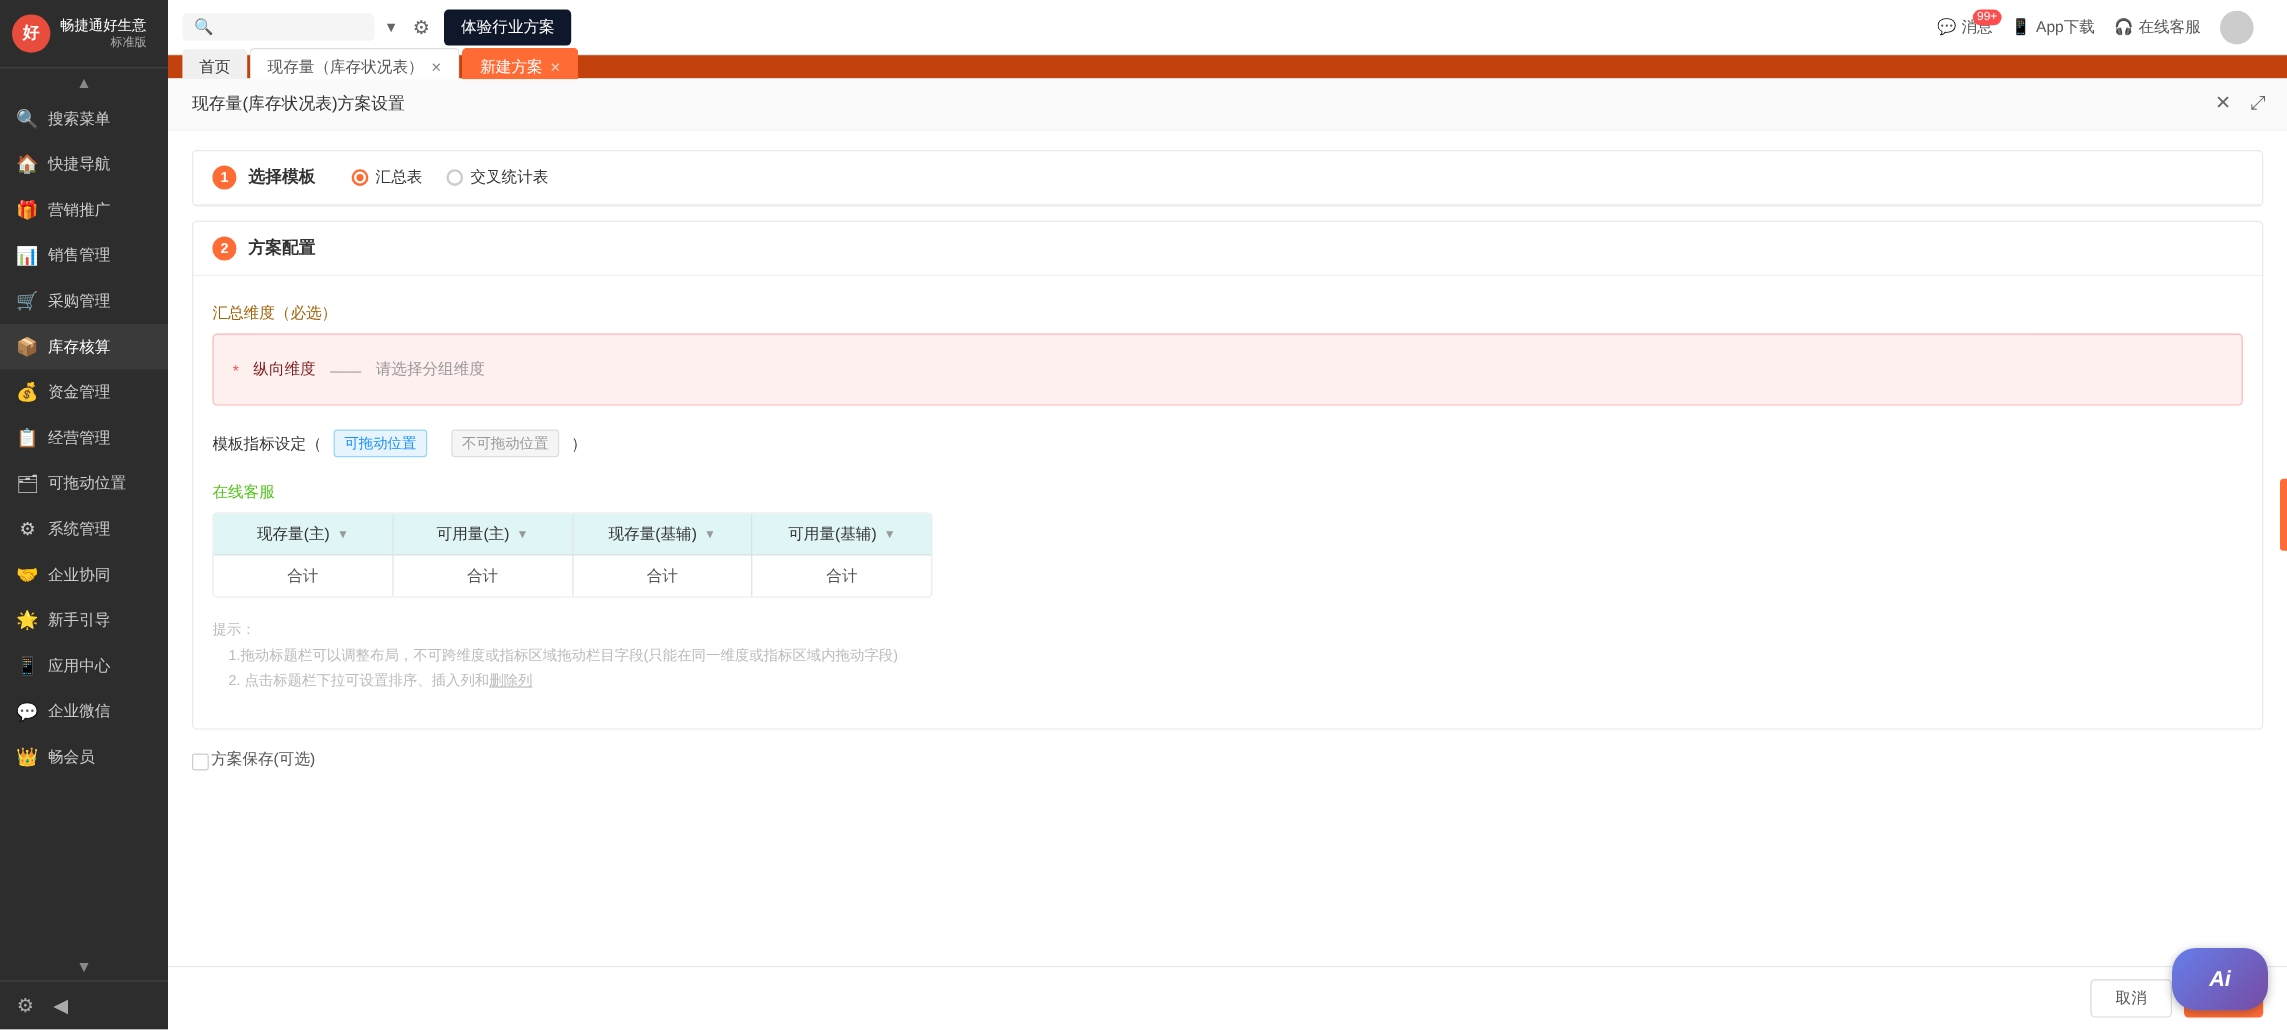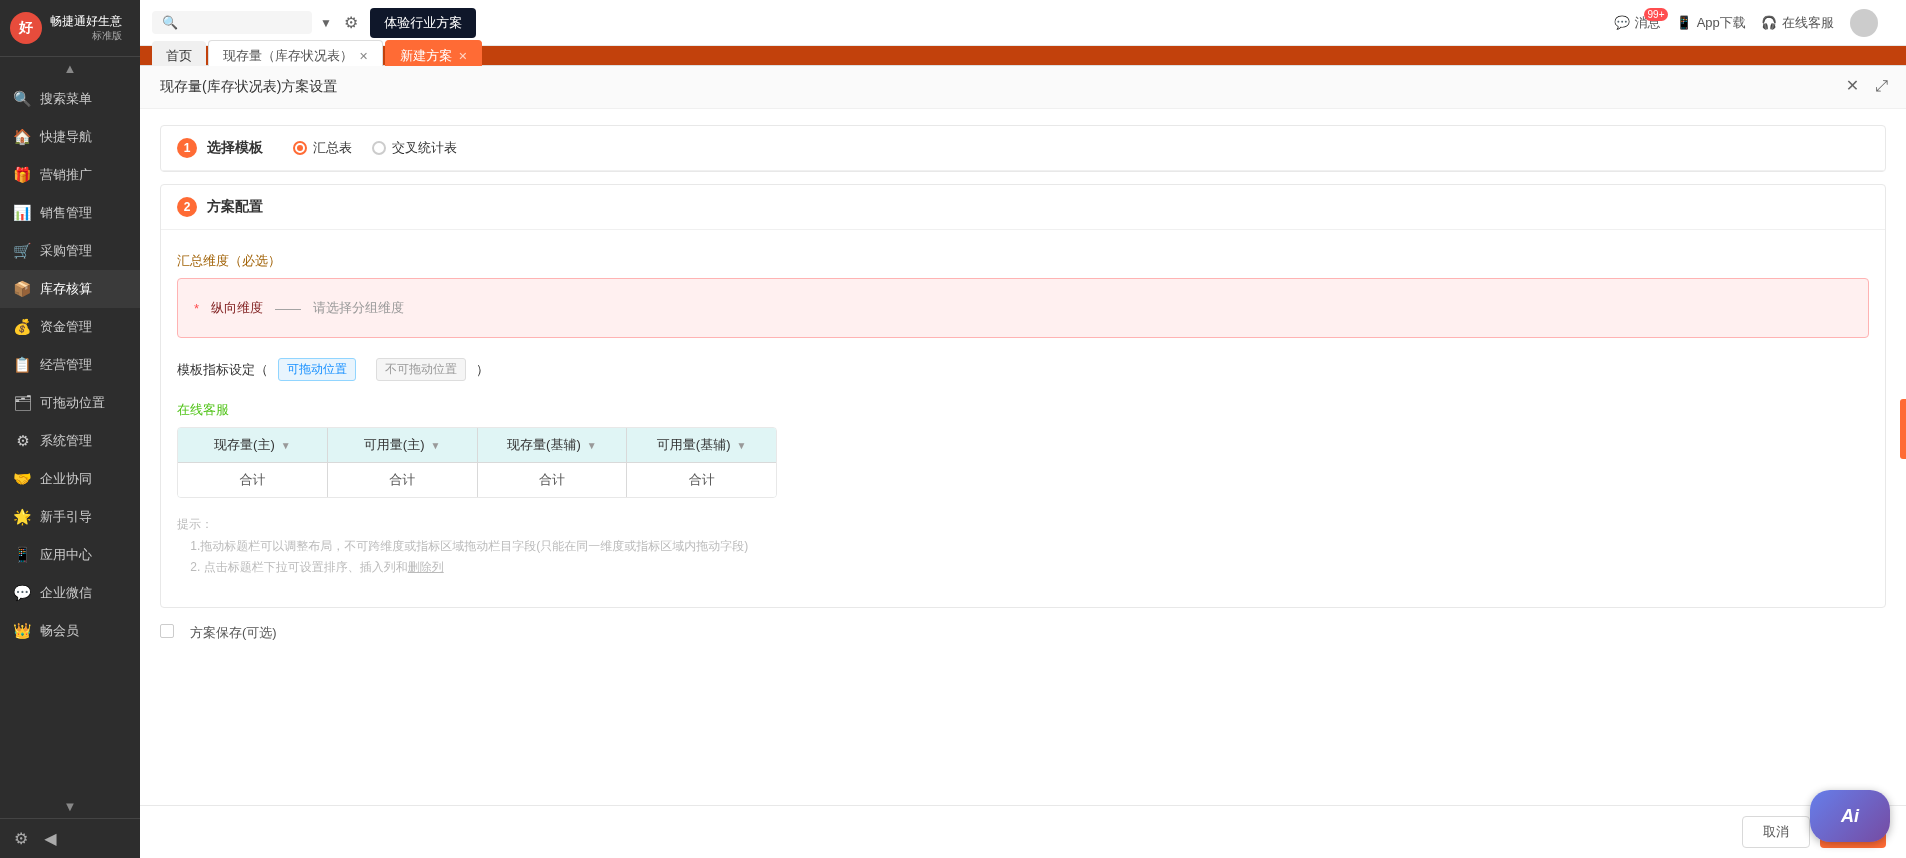--- a/index.html
+++ b/index.html
@@ -439,22 +439,22 @@
 
     
     .hint-area {
       margin: 16px 0;
       font-size: 12px;
       color: #bbb;
       line-height: 1.8;
     }
     .save-check {
       display: flex;
-      align-items: flex-start;
-      gap: 16px;
+      align-items: flex-end;
+      gap: 2px;
       font-size: 13px;
       color: #555;
       margin-bottom: 4px;
     }
     .checkbox {
       width: 14px;
       height: 14px;
       border: 1px solid #ccc;
       border-radius: 2px;
       background: #fff;

